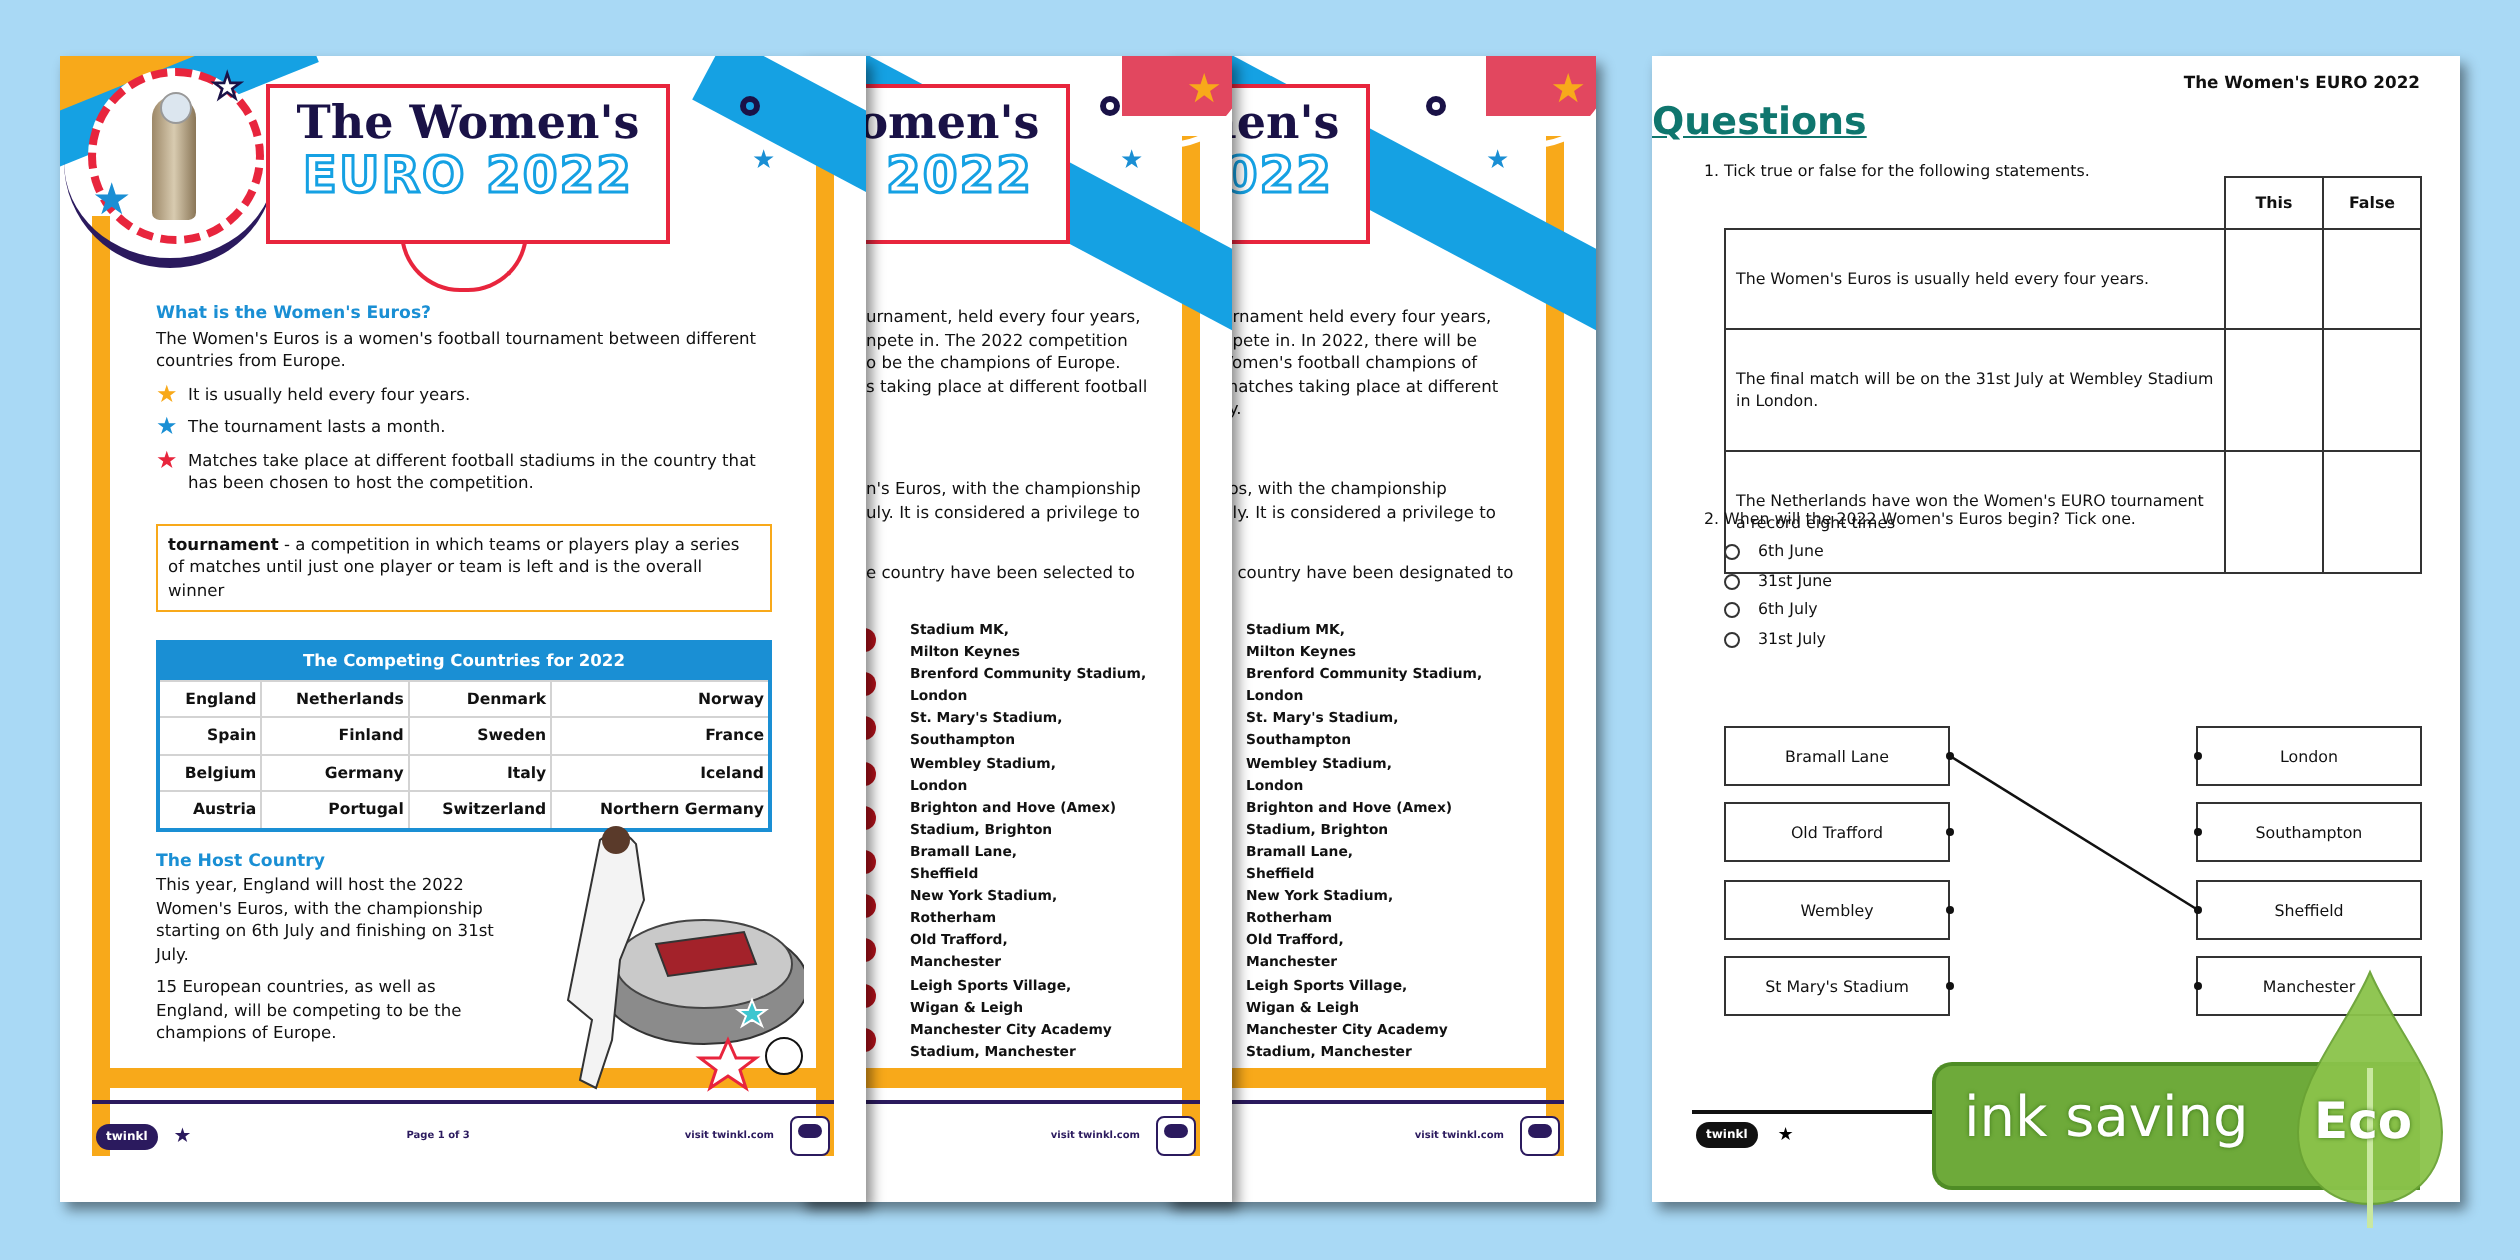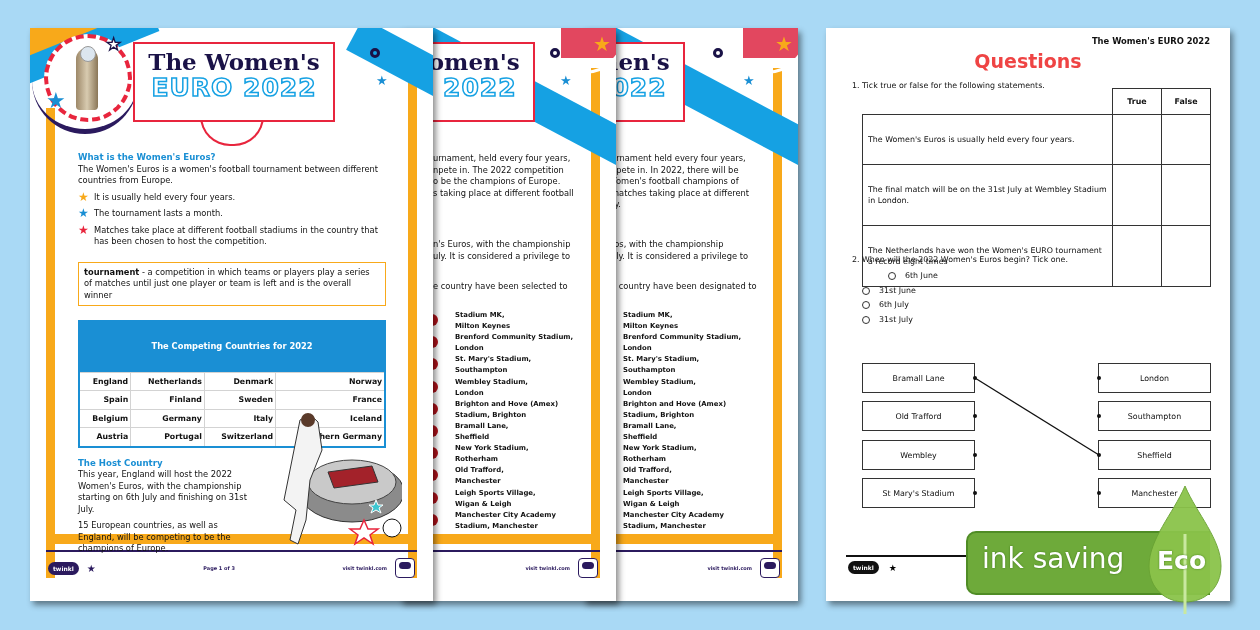--- a/index.html
+++ b/index.html
@@ -32,40 +32,40 @@
   .title-1 { font-family: "DejaVu Serif", serif; font-weight: bold; font-size: 23px; color: #1a1247; margin-top: 4px; }
   .title-2 { font-family: "DejaVu Sans", sans-serif; font-weight: bold; font-size: 25px; color: #fff; -webkit-text-stroke: 1.5px #15a1e3; letter-spacing: 1px; margin-top: -2px; }
   .half-circle { position: absolute; left: 170px; top: 88px; width: 64px; height: 30px; border: 2px solid #e8253d; border-top: none; border-radius: 0 0 34px 34px; }
 
   .content { position: absolute; left: 48px; top: 124px; width: 310px; font-size: 8.3px; color: #111; line-height: 11.5px; }
   .h-blue { color: #1a8fd4; font-weight: bold; font-size: 8.6px; }
   .bullet { display: flex; align-items: flex-start; margin-top: 5px; }
   .bullet .bstar { width: 16px; font-size: 12px; line-height: 11px; flex-shrink: 0; }
   .defbox { margin-top: 14px; border: 1.5px solid #f8a91a; padding: 4px 5px; width: 308px; }
   .countries { margin-top: 14px; width: 308px; border: 2px solid #1a8fd4; border-collapse: collapse; }
-  .countries th { background: #1a8fd4; color: #fff; font-size: 8.3px; font-weight: bold; padding: 19px; }
+  .countries th { background: #1a8fd4; color: #fff; font-size: 8.3px; font-weight: bold; padding: 3px; }
   .countries td { border: 1px solid #d3d3d3; text-align: right; font-size: 7.8px; font-weight: bold; padding: 3px 2px; }
   .host { margin-top: 10px; width: 175px; }
 
   .player-art { position: absolute; left: 222px; top: 382px; width: 150px; height: 140px; }
 
   .footer { position: absolute; left: 18px; right: 18px; top: 528px; height: 24px; display: flex; align-items: center; justify-content: space-between; font-size: 5px; font-weight: bold; color: #2b1a5e; }
   .twinkl { background: #2b1a5e; color: #fff; font-size: 6px; font-weight: bold; border-radius: 10px; padding: 3px 5px; }
   .badge { width: 20px; height: 20px; border: 1.5px solid #2b1a5e; border-radius: 4px; background: #fff; position: relative; }
   .badge::after { content: ""; position: absolute; left: 3px; top: 3px; width: 12px; height: 7px; background: #2b1a5e; border-radius: 4px; }
 
   .stub { position: absolute; font-size: 8.3px; color: #111; line-height: 11.5px; }
   .stadium-list { position: absolute; font-size: 6.9px; font-weight: bold; line-height: 11.1px; color: #111; }
   .dotbar { position: absolute; left: 0; width: 8px; }
   .dotbar span { display: block; width: 8px; height: 12px; background: #b5121b; border-radius: 0 6px 6px 0; margin-bottom: 10.2px; }
   .overlap-shadow { position: absolute; left: 0; top: 0; width: 10px; height: 100%; background: linear-gradient(90deg,rgba(0,0,0,0.28),rgba(0,0,0,0)); }
 
   
   .q-header { position: absolute; right: 20px; top: 8px; font-size: 8.4px; font-weight: bold; color: #111; }
-  .q-title { position: absolute; left: 0; right: 0; top: 22px; text-align: center; font-size: 19px; font-weight: bold; color: #ef4444; }
+  .q-title { position: absolute; left: 0; right: 0; top: 22px; text-align: left; font-size: 19px; font-weight: bold; color: #0f766e; text-decoration: underline; }
   .q-text { position: absolute; font-size: 7.9px; color: #111; }
   .tf-table { position: absolute; left: 36px; top: 60px; border-collapse: collapse; }
   .tf-table td, .tf-table th { border: 1px solid #333; font-size: 7.9px; color: #111; }
   .tf-table th { height: 26px; width: 49px; font-weight: bold; }
   .tf-table td.stmt { width: 250px; padding: 19px 5px; line-height: 11px; height: 29px; }
   .tf-table td.box { width: 49px; }
   .tf-table .blank { border: none; }
   .radio-opt { position: absolute; left: 36px; font-size: 7.9px; color: #111; display: flex; align-items: center; }
   .radio-opt .rc { width: 8px; height: 8px; border: 1.3px solid #333; border-radius: 50%; margin-right: 9px; }
   .match-box { position: absolute; width: 113px; height: 30px; border: 1px solid #333; font-size: 7.9px; color: #111; display: flex; align-items: center; justify-content: center; }
@@ -320,21 +320,21 @@
 
 <div class="page p4">
   <div class="q-header">The Women's EURO 2022</div>
   <div class="q-title">Questions</div>
   <div class="q-text" style="left:26px;top:53px;">1.  Tick true or false for the following statements.</div>
 
   <table class="tf-table">
     <tbody>
         <tr>
       <td class="blank"></td>
-      <th>True</th>
+      <th>This</th>
       <th>False</th>
     </tr>
     <tr>
       <td class="stmt">The Women's Euros is usually held every four years.</td>
       <td class="box"></td>
       <td class="box"></td>
     </tr>
     <tr>
       <td class="stmt">The final match will be on the 31st July at Wembley Stadium in London.</td>
       <td class="box"></td>
@@ -342,21 +342,21 @@
     </tr>
     <tr>
       <td class="stmt">The Netherlands have won the Women's EURO tournament a record eight times</td>
       <td class="box"></td>
       <td class="box"></td>
     </tr>
   </tbody>
     </table>
 
   <div class="q-text" style="left:26px;top:227px;">2.  When will the 2022 Women's Euros begin? Tick one.</div>
-  <div class="radio-opt" style="top:243px;padding-left:26px;">
+  <div class="radio-opt" style="top:243px;">
       <span class="rc"></span>
       <span>6th June</span>
     </div>
   <div class="radio-opt" style="top:258px;">
       <span class="rc"></span>
       <span>31st June</span>
     </div>
   <div class="radio-opt" style="top:272px;">
       <span class="rc"></span>
       <span>6th July</span>

